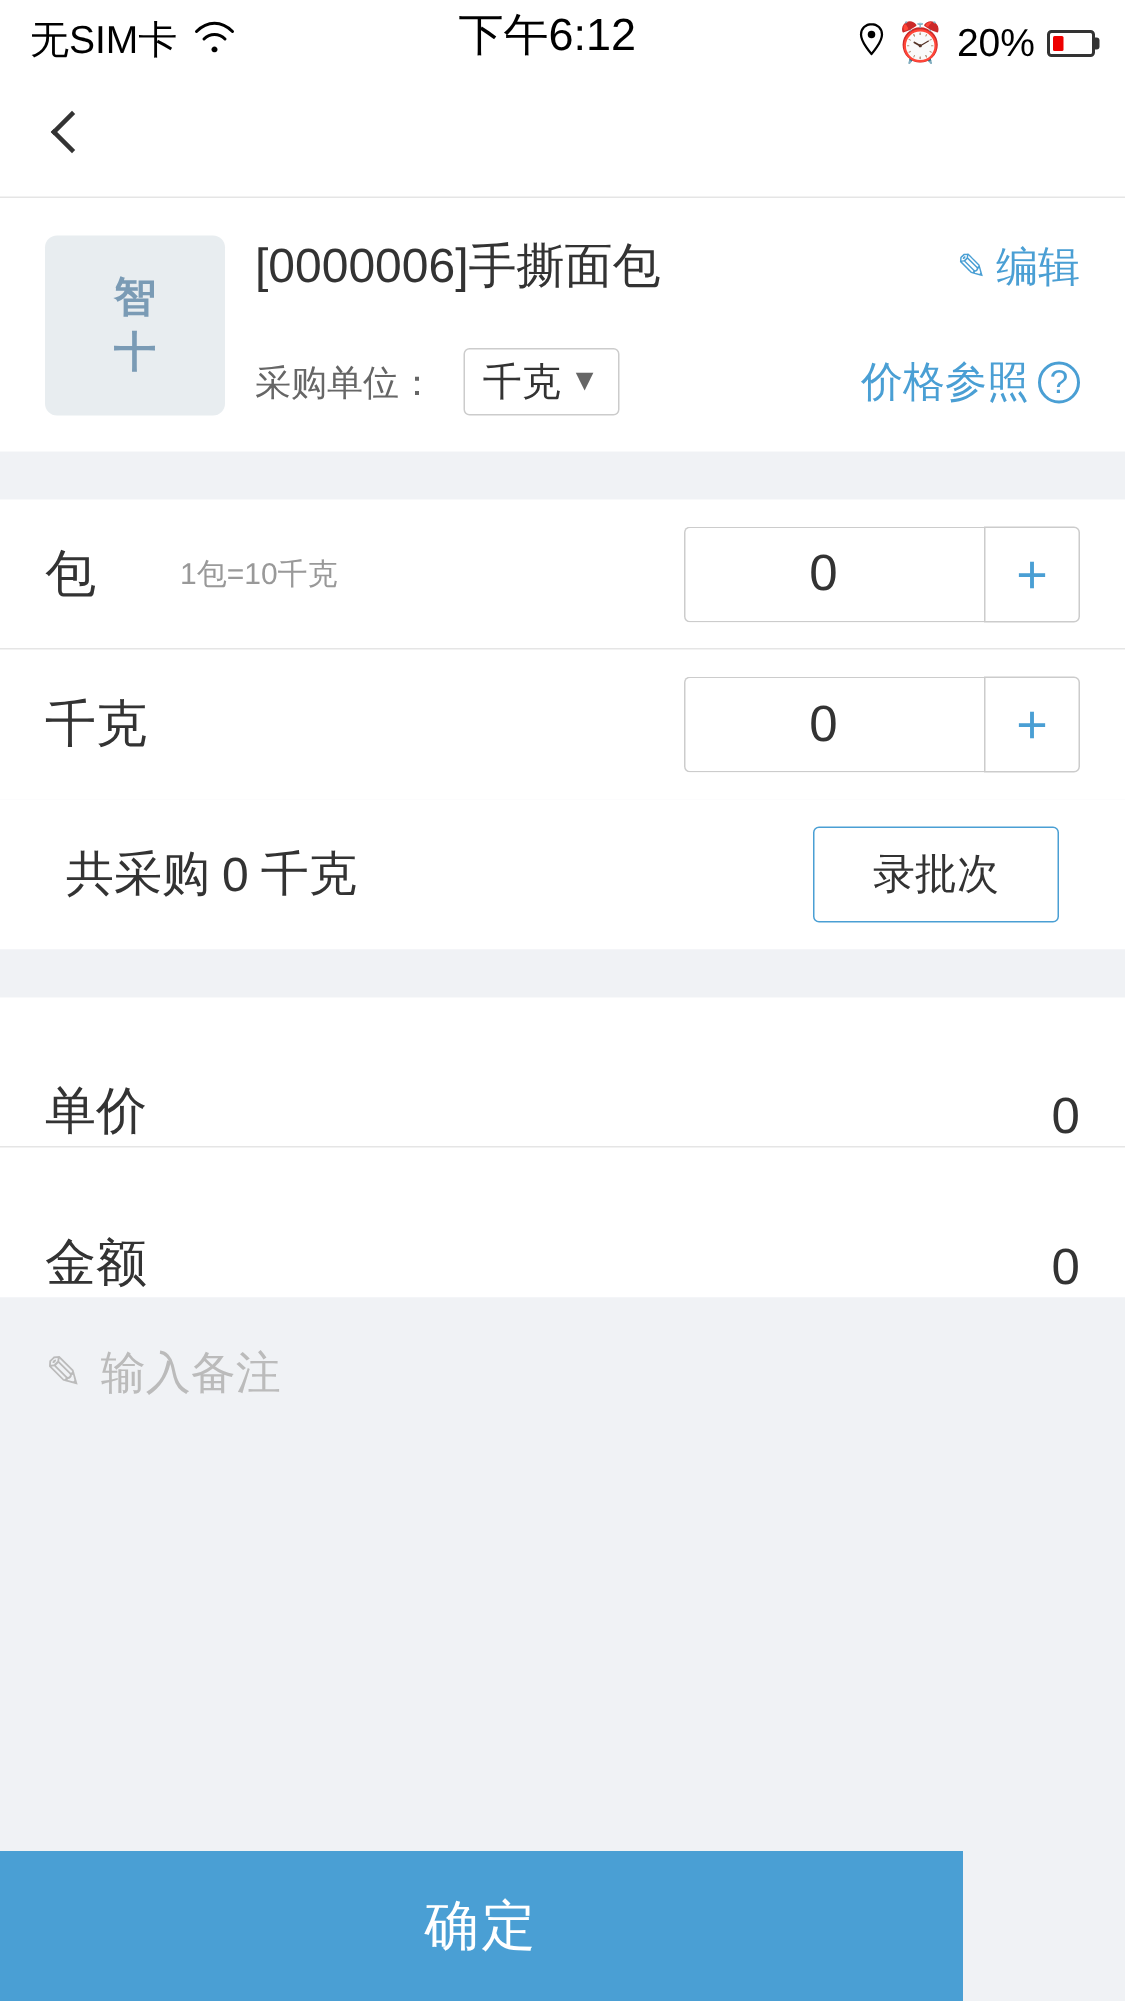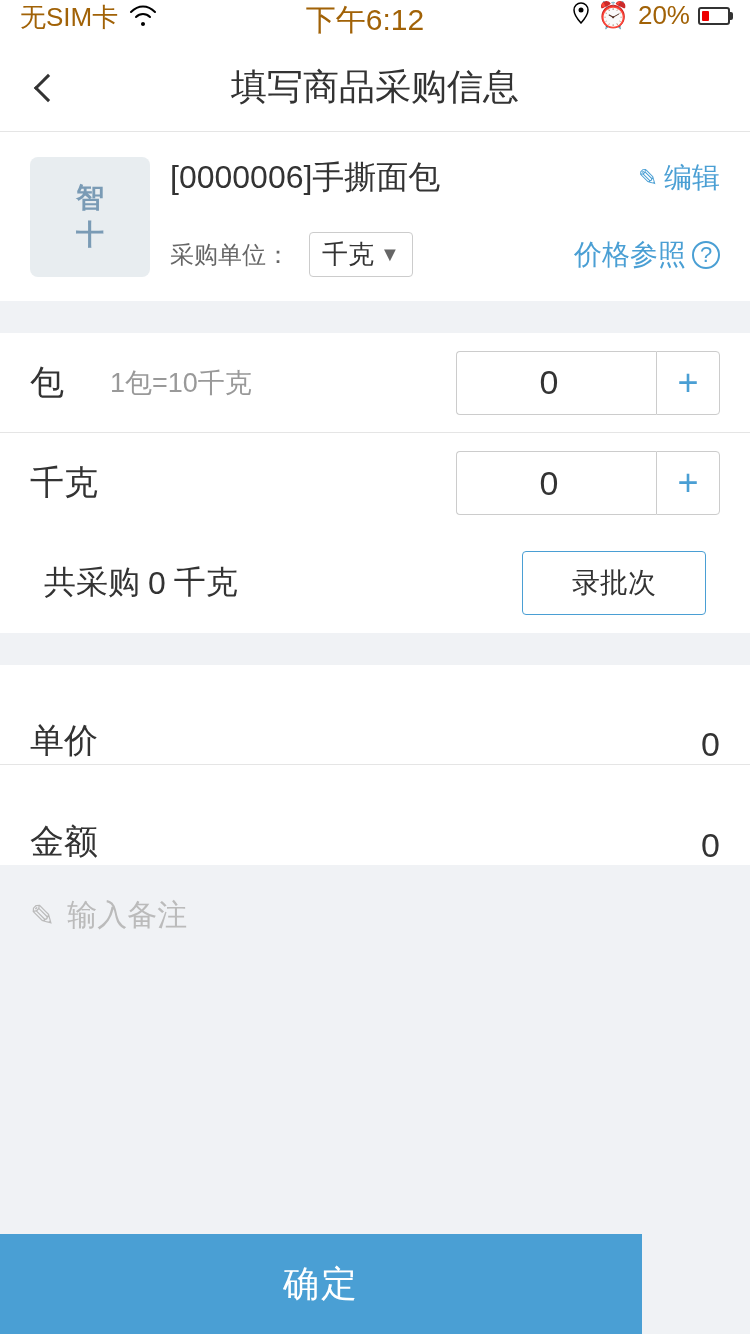--- a/index.html
+++ b/index.html
@@ -12,25 +12,25 @@
       font-size: 32px;
       color: #333;
     }
 
     
     .status-bar {
       width: 750px;
       height: 44px;
       background: #fff;
       display: flex;
-      align-items: flex-start;
+      align-items: flex-end;
       justify-content: space-between;
       padding: 0 20px;
       font-size: 28px;
-      color: #a16207;
+      color: #000000;
     }
     .status-left { display: flex; align-items: center; gap: 10px; font-size: 26px; }
     .status-center { font-size: 30px; font-weight: 400; }
     .status-right { display: flex; align-items: center; gap: 8px; font-size: 26px; }
     .battery-icon {
       display: inline-flex; align-items: center;
       border: 2px solid #333; border-radius: 3px; padding: 1px 2px;
       height: 18px; width: 32px; position: relative;
     }
     .battery-fill { height: 10px; width: 7px; background: #e00; border-radius: 1px; }
@@ -133,21 +133,21 @@
     .input-section { background: #fff; margin-bottom: 0; }
     .input-row {
       display: flex;
       align-items: center;
       padding: 0 30px;
       height: 100px;
       border-bottom: 1px solid #e5e5e5;
     }
     .input-row:last-child { border-bottom: none; }
     .input-label { font-size: 34px; color: #333; min-width: 80px; }
-    .input-sublabel { font-size: 27px; color: #999; margin-left: 0; }
+    .input-sublabel { font-size: 20px; color: #999; margin-left: 10px; }
     .input-right { margin-left: auto; display: flex; align-items: center; gap: 0; }
     .qty-input {
       width: 200px; height: 64px;
       border: 1px solid #ccc; border-right: none;
       text-align: center; font-size: 34px;
       color: #333; outline: none;
       border-radius: 4px 0 0 4px;
     }
     .plus-btn {
       width: 64px; height: 64px;
@@ -163,21 +163,21 @@
       display: flex;
       align-items: center;
       padding: 0 44px;
       height: 100px;
     }
     .total-label { font-size: 32px; color: #333; }
     .total-value { font-size: 32px; color: #333; font-weight: 500; margin: 0 8px; }
     .total-unit { font-size: 32px; color: #333; }
     .batch-btn {
       margin-left: auto;
-      width: 184px; height: 64px;
+      width: 164px; height: 64px;
       border: 1px solid #4a9fd4;
       border-radius: 4px;
       display: flex; align-items: center; justify-content: center;
       font-size: 28px; color: #333; cursor: pointer; background: #fff;
     }
 
     
     .price-section { background: #fff; margin-top: 16px; }
     .price-row {
       display: flex;
@@ -240,21 +240,20 @@
       <span class="battery-fill"></span>
       <span class="battery-tip"></span>
     </span>
   </div>
 </div>
 
 <div class="nav-bar">
   <div class="nav-back">
     <div class="nav-back-arrow"></div>
   </div>
-  <div class="nav-title">填写商品采购信息</div>
 </div>
 
 <div class="product-card">
   <div class="product-image">
     <div style="text-align:center; line-height:1.3; font-size:28px;">智<br>十</div>
   </div>
   <div class="product-info">
     <div class="product-name-row">
       <span class="product-name">[0000006]手撕面包</span>
       <span class="edit-btn">

